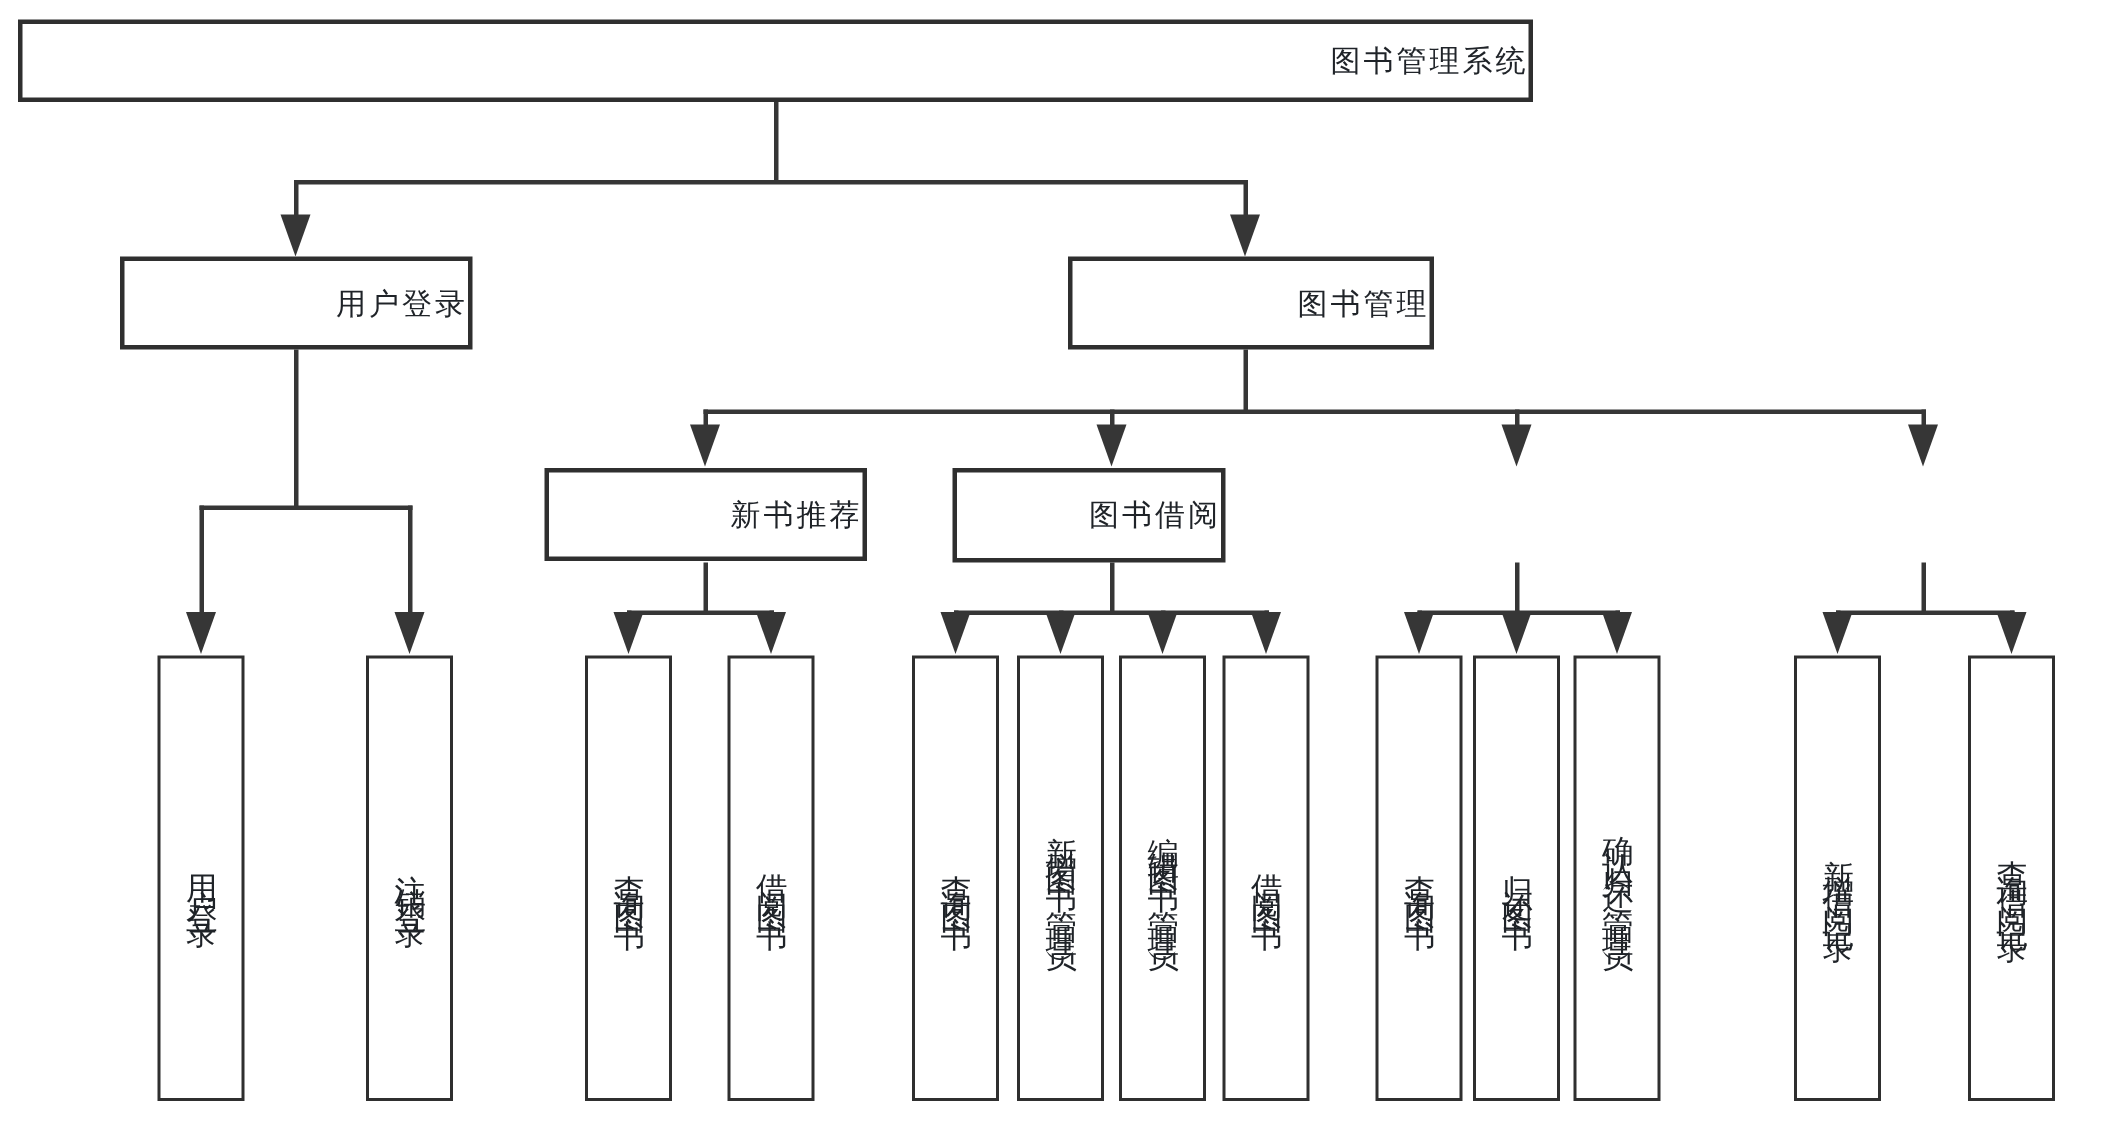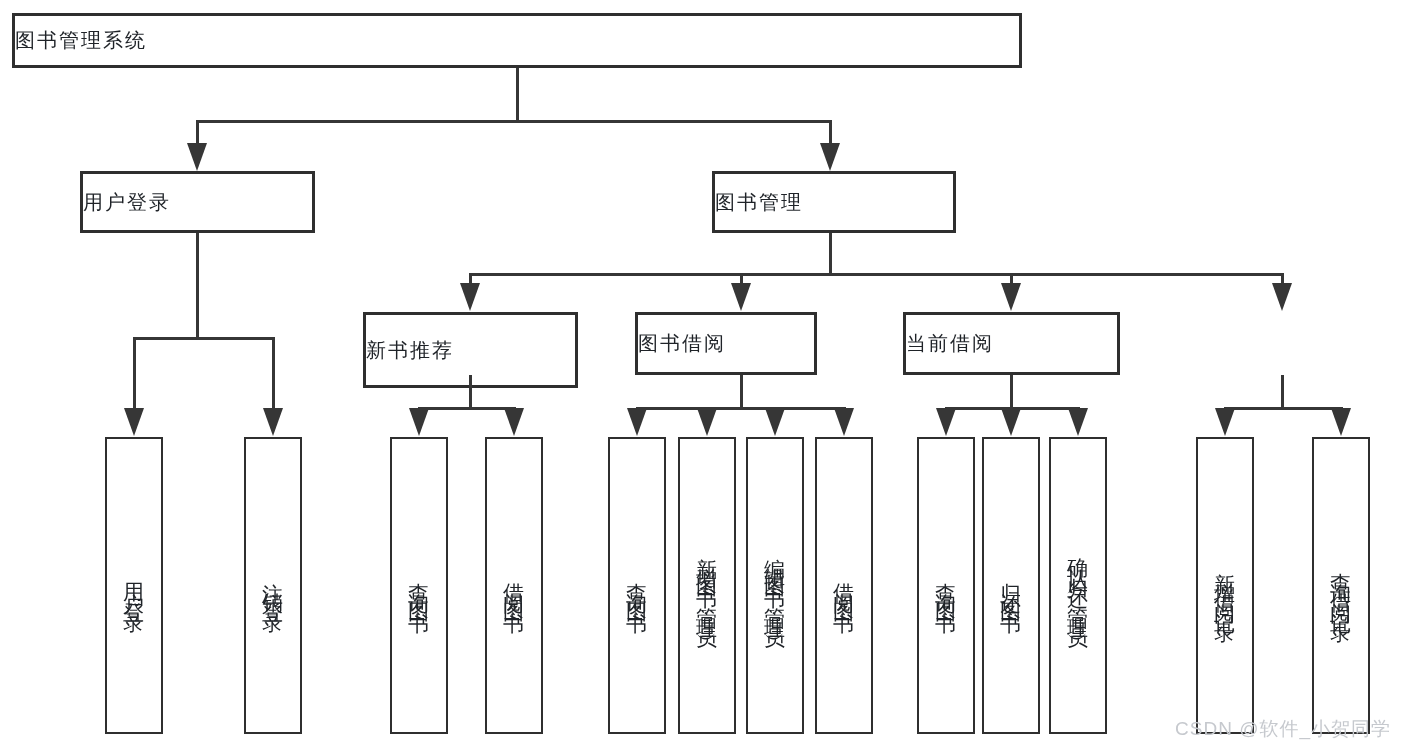--- a/index.html
+++ b/index.html
@@ -12,21 +12,21 @@
     overflow: hidden;
   }
   
   .box {
     position: absolute;
     box-sizing: border-box;
     border: 3px solid #2f2f2f;
     background: #ffffff;
     display: flex;
     align-items: center;
-    justify-content: flex-start;
+    justify-content: flex-end;
   }
   .box .lbl {
     color: #1f2328;
     font-size: 20px;
     letter-spacing: 2px;
     white-space: nowrap;
   }
   
   .leaf {
     position: absolute;
@@ -106,28 +106,25 @@
   <div class="hline" style="left:468.5px;top:273px;width:815px"></div>
   <div class="vline" style="left:468.5px;top:273px;height:16px"></div>
   <div class="vline" style="left:739.5px;top:273px;height:16px"></div>
   <div class="vline" style="left:1009.5px;top:273px;height:16px"></div>
   <div class="vline" style="left:1280.5px;top:273px;height:16px"></div>
   <div class="ah" style="left:460px;top:283px"></div>
   <div class="ah" style="left:731px;top:283px"></div>
   <div class="ah" style="left:1001px;top:283px"></div>
   <div class="ah" style="left:1272px;top:283px"></div>
 
-  <div class="box" style="left:363px;top:312px;width:215px;height:76px">
+  <div class="box" style="left:363px;top:312px;width:215px;height:62px">
     <span class="lbl">新书推荐</span>
   </div>
   <div class="box" style="left:635px;top:312px;width:182px;height:63px">
     <span class="lbl">图书借阅</span>
-  </div>
-  <div class="box" style="left:903px;top:312px;width:217px;height:63px">
-    <span class="lbl">当前借阅</span>
   </div>
 
   <div class="vline" style="left:468.5px;top:375px;height:34px"></div>
   <div class="vline" style="left:739.5px;top:375px;height:34px"></div>
   <div class="vline" style="left:1009.5px;top:375px;height:34px"></div>
   <div class="vline" style="left:1280.5px;top:375px;height:34px"></div>
 
   <div class="hline" style="left:417.5px;top:407px;width:98px"></div>
   <div class="hline" style="left:635.5px;top:407px;width:210px"></div>
   <div class="hline" style="left:944.5px;top:407px;width:135px"></div>
@@ -194,15 +191,14 @@
     <span class="vlbl">确认归还（管理员）</span>
   </div>
 
   <div class="leaf" style="left:1196px">
     <span class="vlbl">新增借阅记录</span>
   </div>
   <div class="leaf" style="left:1312px">
     <span class="vlbl">查询借阅记录</span>
   </div>
 
-  <div class="watermark">CSDN @软件_小贺同学</div>
 
 </div>
 
 </body></html>

